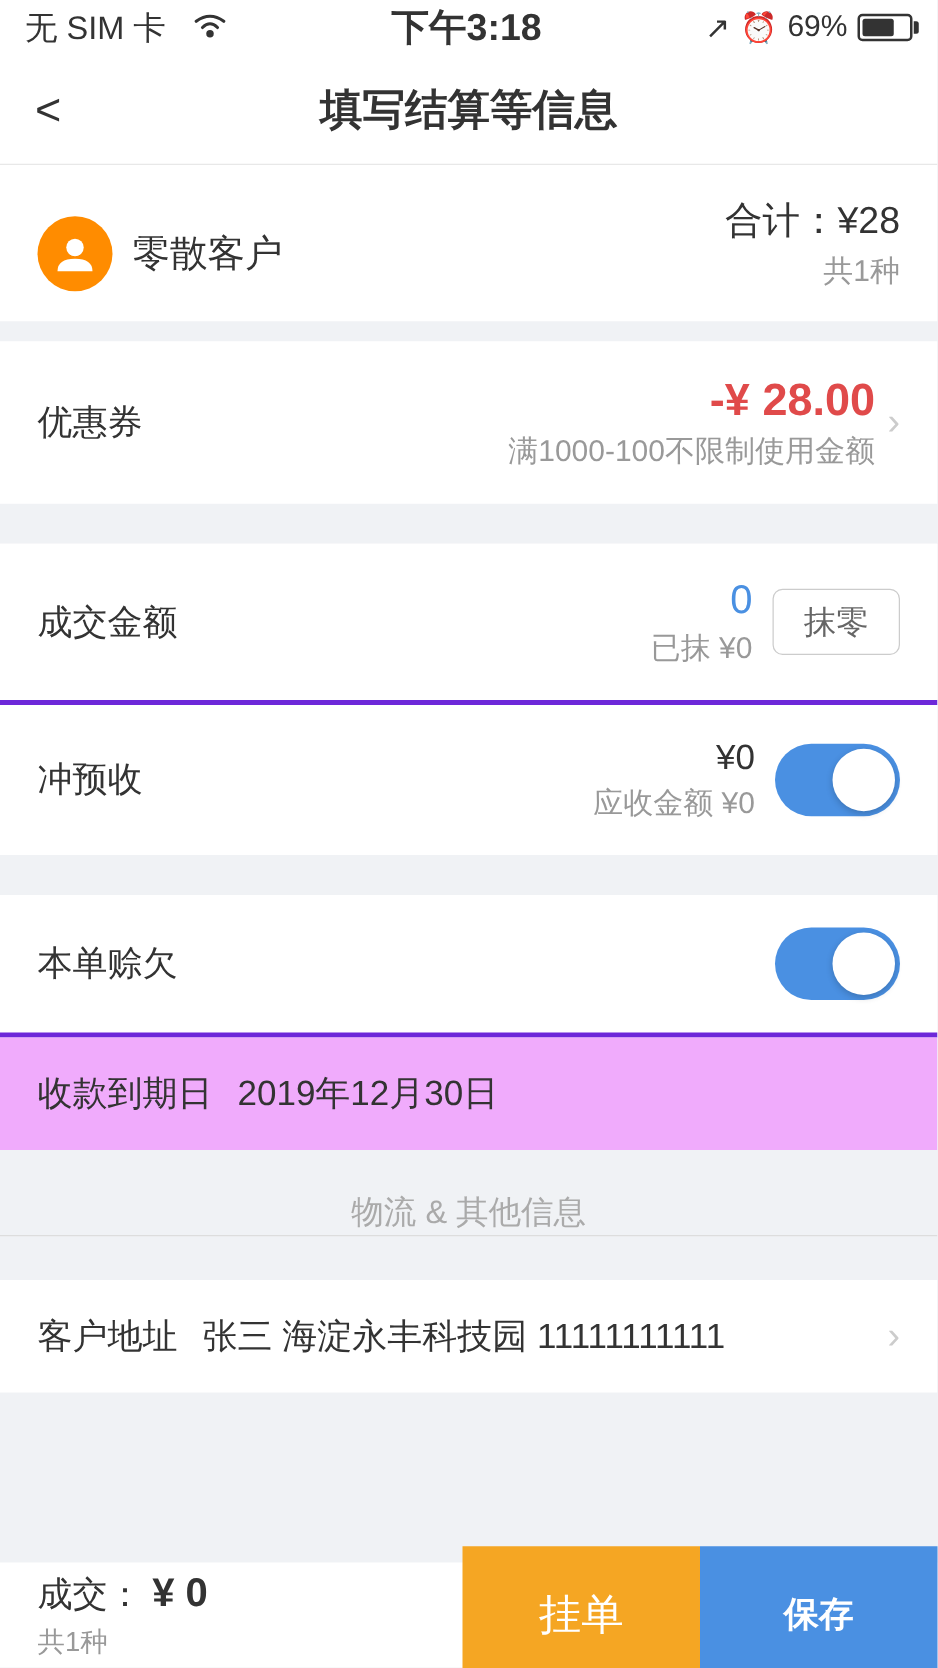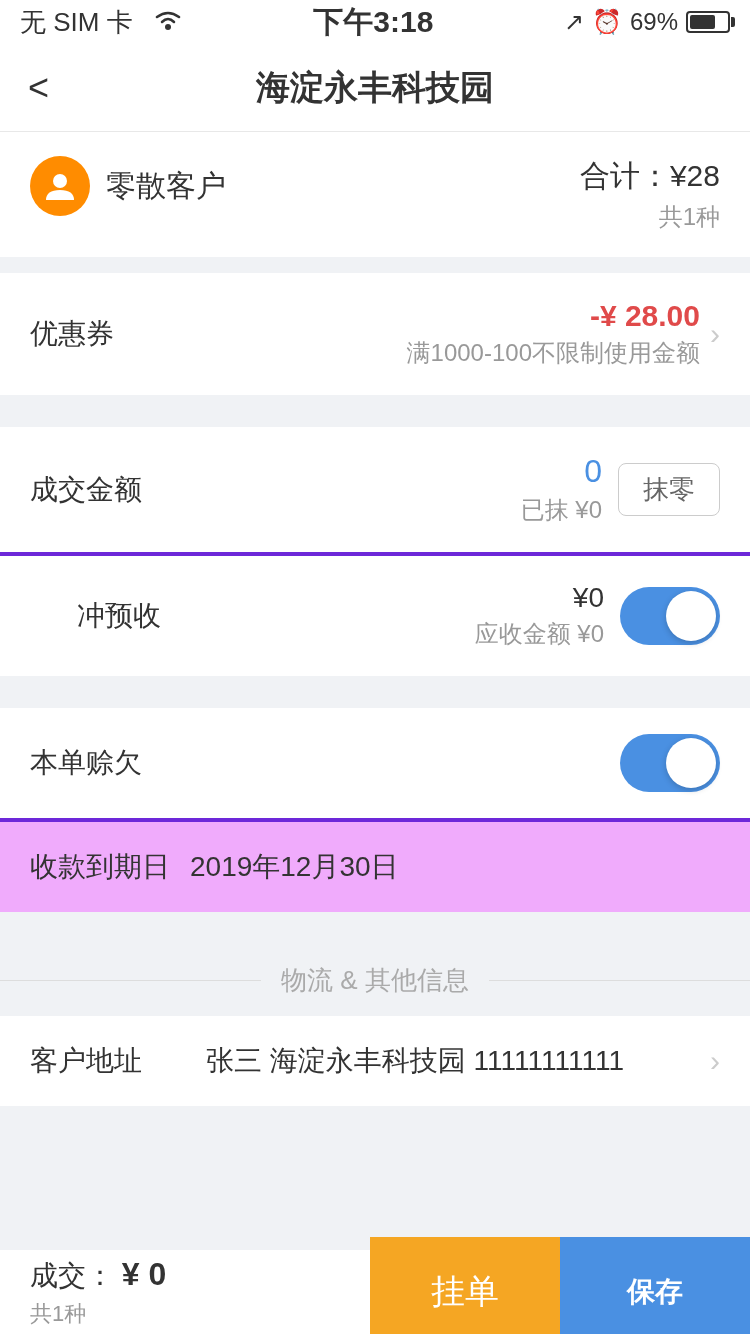--- a/index.html
+++ b/index.html
@@ -69,21 +69,21 @@
     .section {
       background: #fff;
       margin-bottom: 16px;
     }
 
     
     .customer-row {
       background: #fff;
       padding: 24px 30px;
       display: flex;
-      align-items: flex-start;
+      align-items: flex-end;
       justify-content: space-between;
       margin-bottom: 0;
     }
     .customer-left { display: flex; align-items: center; gap: 16px; }
     .avatar {
       width: 60px; height: 60px; border-radius: 50%; background: #ff8c00;
       display: flex; align-items: center; justify-content: center;
       color: #fff; font-size: 30px;
     }
     .customer-name { font-size: 30px; color: #333; font-weight: 500; }
@@ -93,26 +93,26 @@
 
     
     .row-item {
       padding: 26px 30px;
       display: flex;
       align-items: center;
       justify-content: space-between;
       border-bottom: 4px solid #6d28d9;
       background: #fff;
     }
-    .row-item:last-child { border-bottom: none; margin-left: 47px; }
+    .row-item:last-child { border-bottom: none; }
     .row-label { font-size: 28px; color: #333; }
     .row-right { display: flex; align-items: center; gap: 16px; }
     .row-value { font-size: 28px; color: #333; text-align: right; }
     .row-value-blue { color: #4a90e2; font-size: 32px; font-weight: 500; }
-    .row-value-red { color: #e04a4a; font-size: 30px; font-weight: 600; }
+    .row-value-red { color: #e04a4a; font-size: 36px; font-weight: 600; }
     .row-sub { font-size: 24px; color: #999; margin-top: 4px; }
     .chevron { color: #ccc; font-size: 30px; }
 
     
     .moling-btn {
       border: 1px solid #ccc;
       border-radius: 8px;
       padding: 8px 24px;
       font-size: 26px;
       color: #666;
@@ -145,21 +145,21 @@
     .section-divider {
       background: #f0f2f5;
       height: 16px;
     }
 
     
     .separator-row {
       background: #f0f2f5;
       height: 72px;
       display: flex;
-      align-items: center;
+      align-items: flex-start;
       justify-content: center;
       position: relative;
     }
     .separator-line {
       position: absolute;
       left: 0; right: 0; top: 50%;
       height: 1px;
       background: #ddd;
     }
     .separator-text {
@@ -182,21 +182,20 @@
     .due-date-label { font-size: 28px; color: #333; }
     .due-date-value { font-size: 28px; color: #333; }
 
     
     .address-row {
       background: #fff;
       padding: 26px 30px;
       display: flex;
       align-items: center;
       justify-content: space-between;
-      gap: 44px;
     }
     .address-label { font-size: 28px; color: #333; flex-shrink: 0; margin-right: 20px; }
     .address-value { font-size: 28px; color: #333; flex: 1; }
 
     
     .bottom-bar {
       position: fixed;
       bottom: 0;
       left: 0;
       width: 750px;
@@ -272,21 +271,21 @@
     <span>⏰</span>
     <span>69%</span>
     <div class="battery-icon">
       <div class="battery-fill"></div>
     </div>
   </div>
 </div>
 
 <div class="nav-bar">
   <span class="nav-back">&lt;</span>
-  <span class="nav-title">海淀永丰科技园</span>
+  <span class="nav-title">填写结算等信息</span>
 </div>
 
 <div class="content">
 
   <div class="section">
     <div class="customer-row">
       <div class="customer-left">
         <div class="avatar">
           <svg width="36" height="36" viewBox="0 0 36 36" fill="white">
             <circle cx="18" cy="13" r="7"></circle>

